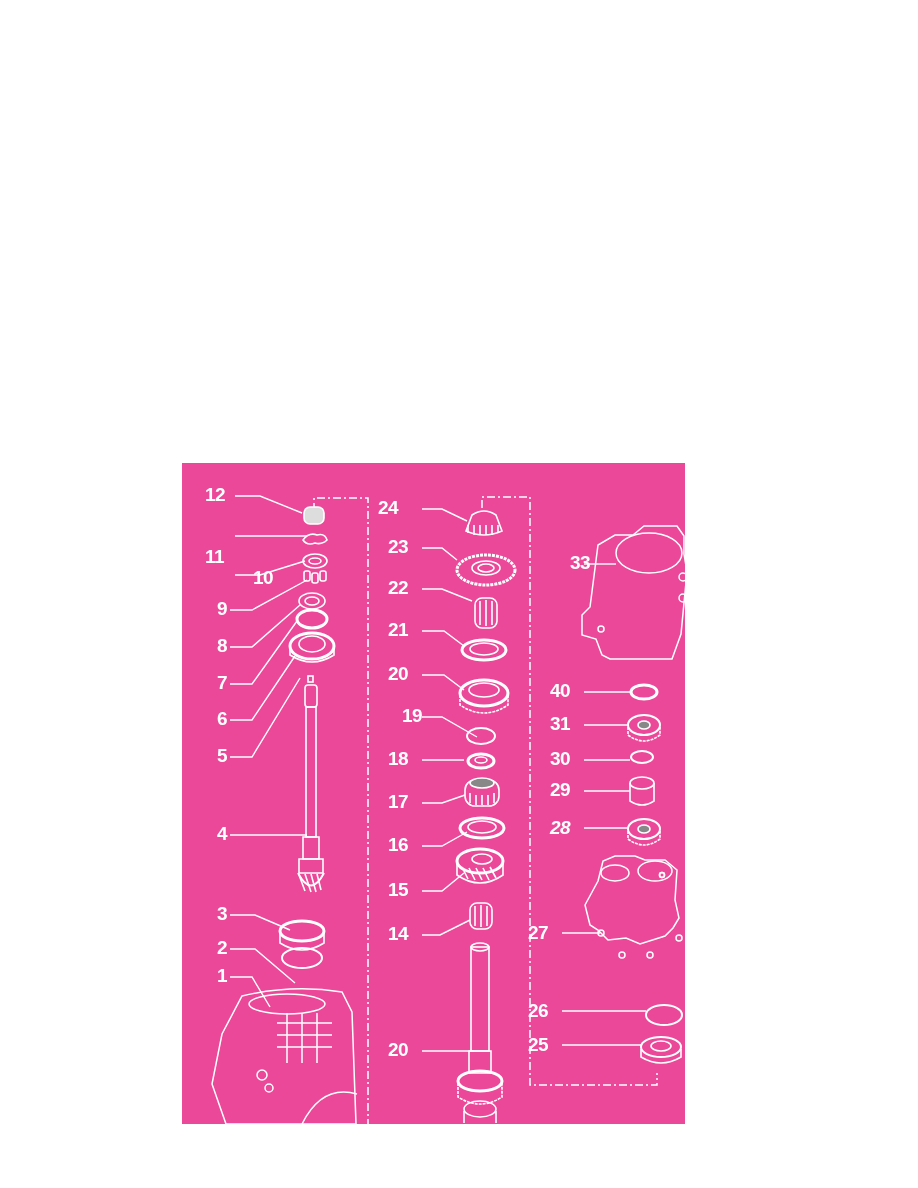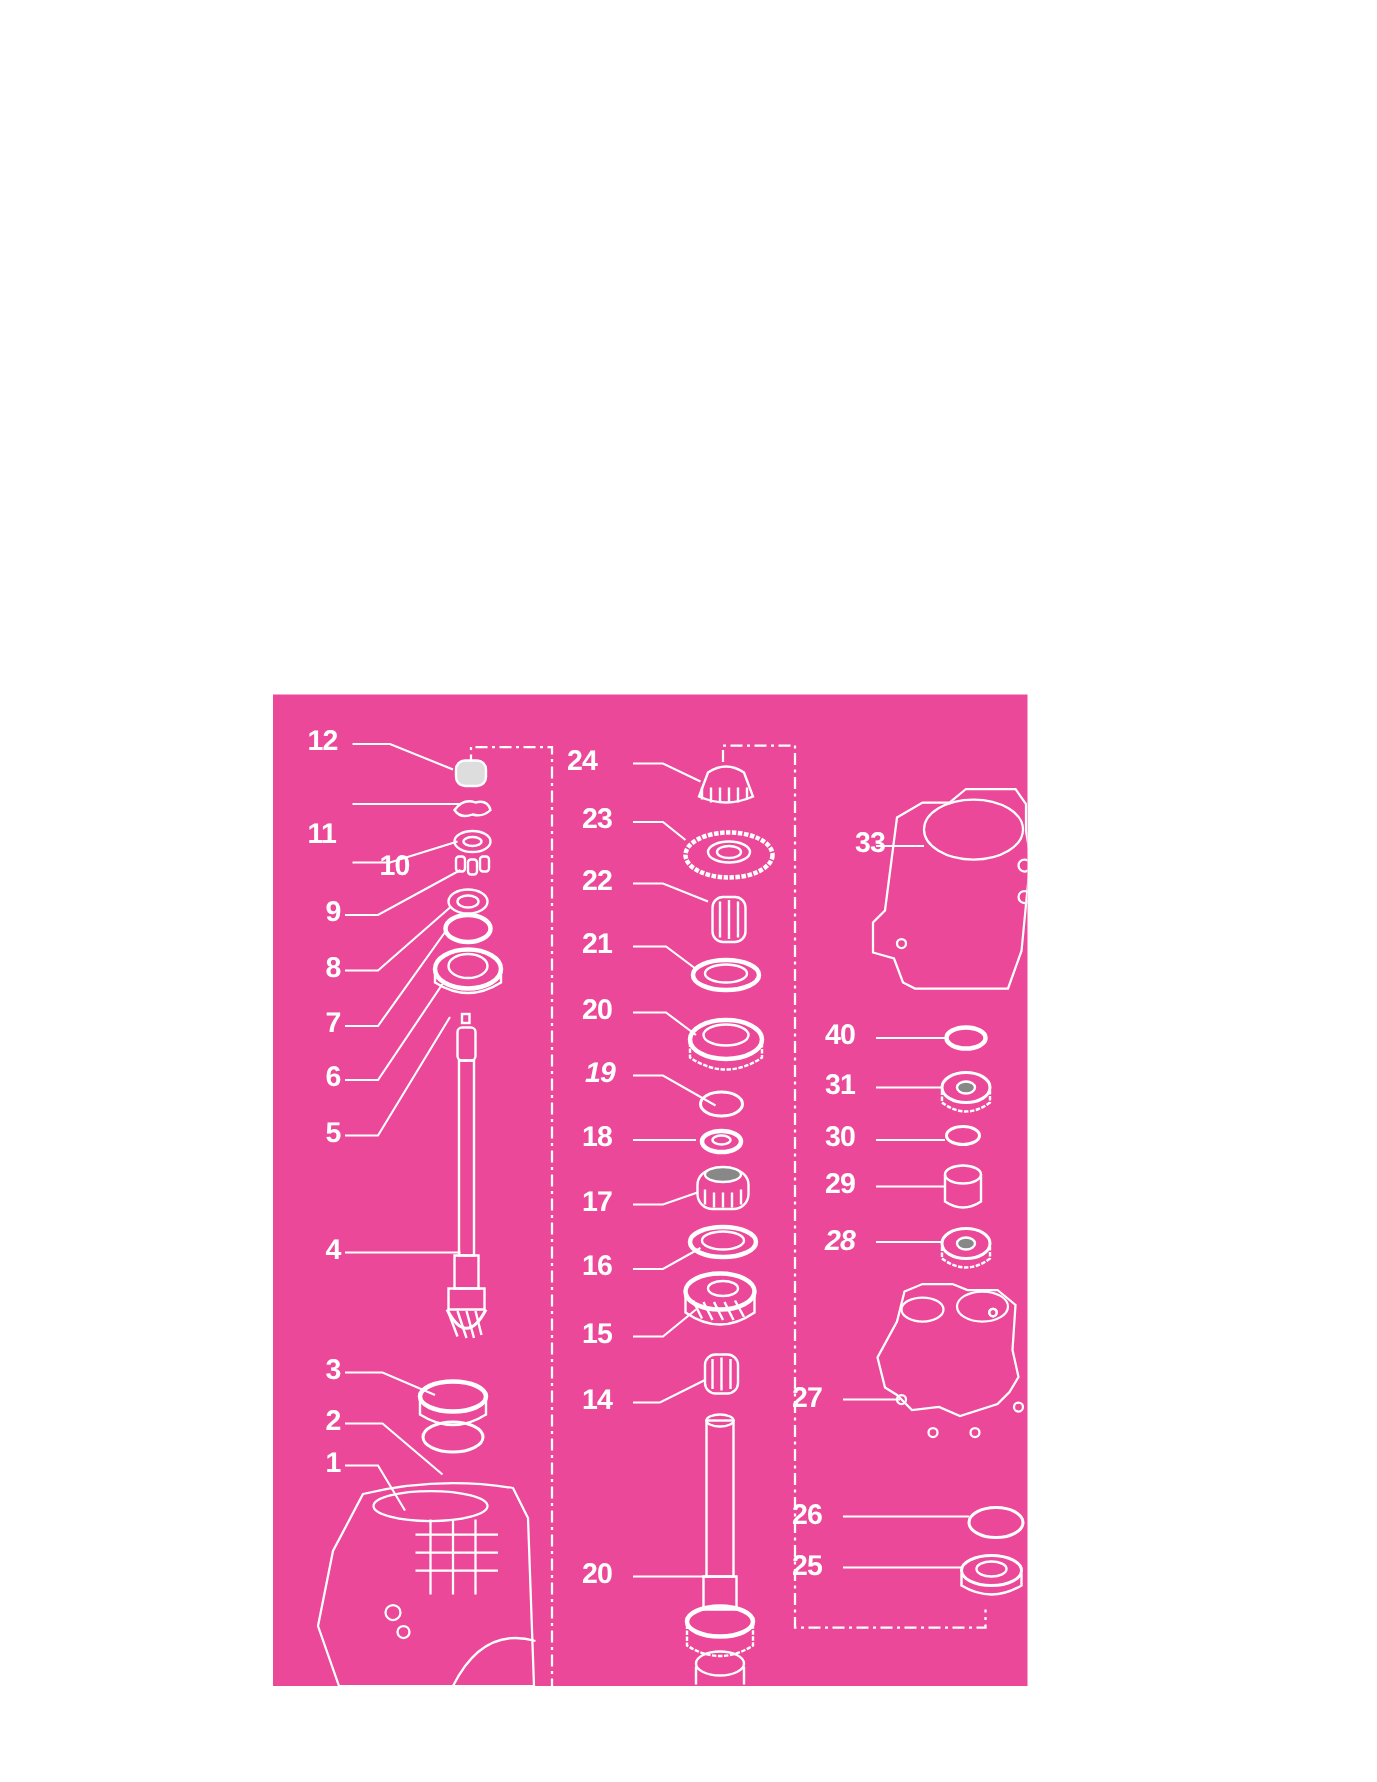--- a/index.html
+++ b/index.html
@@ -215,21 +215,21 @@
   <div class="callout" style="left:35px;top:361px;">4</div>
   <div class="callout" style="left:35px;top:441px;">3</div>
   <div class="callout" style="left:35px;top:475px;">2</div>
   <div class="callout" style="left:35px;top:503px;">1</div>
 
   <div class="callout" style="left:196px;top:35px;">24</div>
   <div class="callout" style="left:206px;top:74px;">23</div>
   <div class="callout" style="left:206px;top:115px;text-align:center;">22</div>
   <div class="callout" style="left:206px;top:157px;">21</div>
   <div class="callout" style="left:206px;top:201px;">20</div>
-  <div class="callout" style="left:208px;top:243px;font-style:italic;">19</div>
+  <div class="callout" style="left:220px;top:243px;">19</div>
   <div class="callout" style="left:206px;top:286px;">18</div>
   <div class="callout" style="left:206px;top:329px;">17</div>
   <div class="callout" style="left:206px;top:372px;">16</div>
   <div class="callout" style="left:206px;top:417px;">15</div>
   <div class="callout" style="left:206px;top:461px;">14</div>
   <div class="callout" style="left:206px;top:577px;">20</div>
 
   <div class="callout" style="left:368px;top:90px;margin-left:20px;">33</div>
   <div class="callout" style="left:368px;top:218px;">40</div>
   <div class="callout" style="left:368px;top:251px;">31</div>

